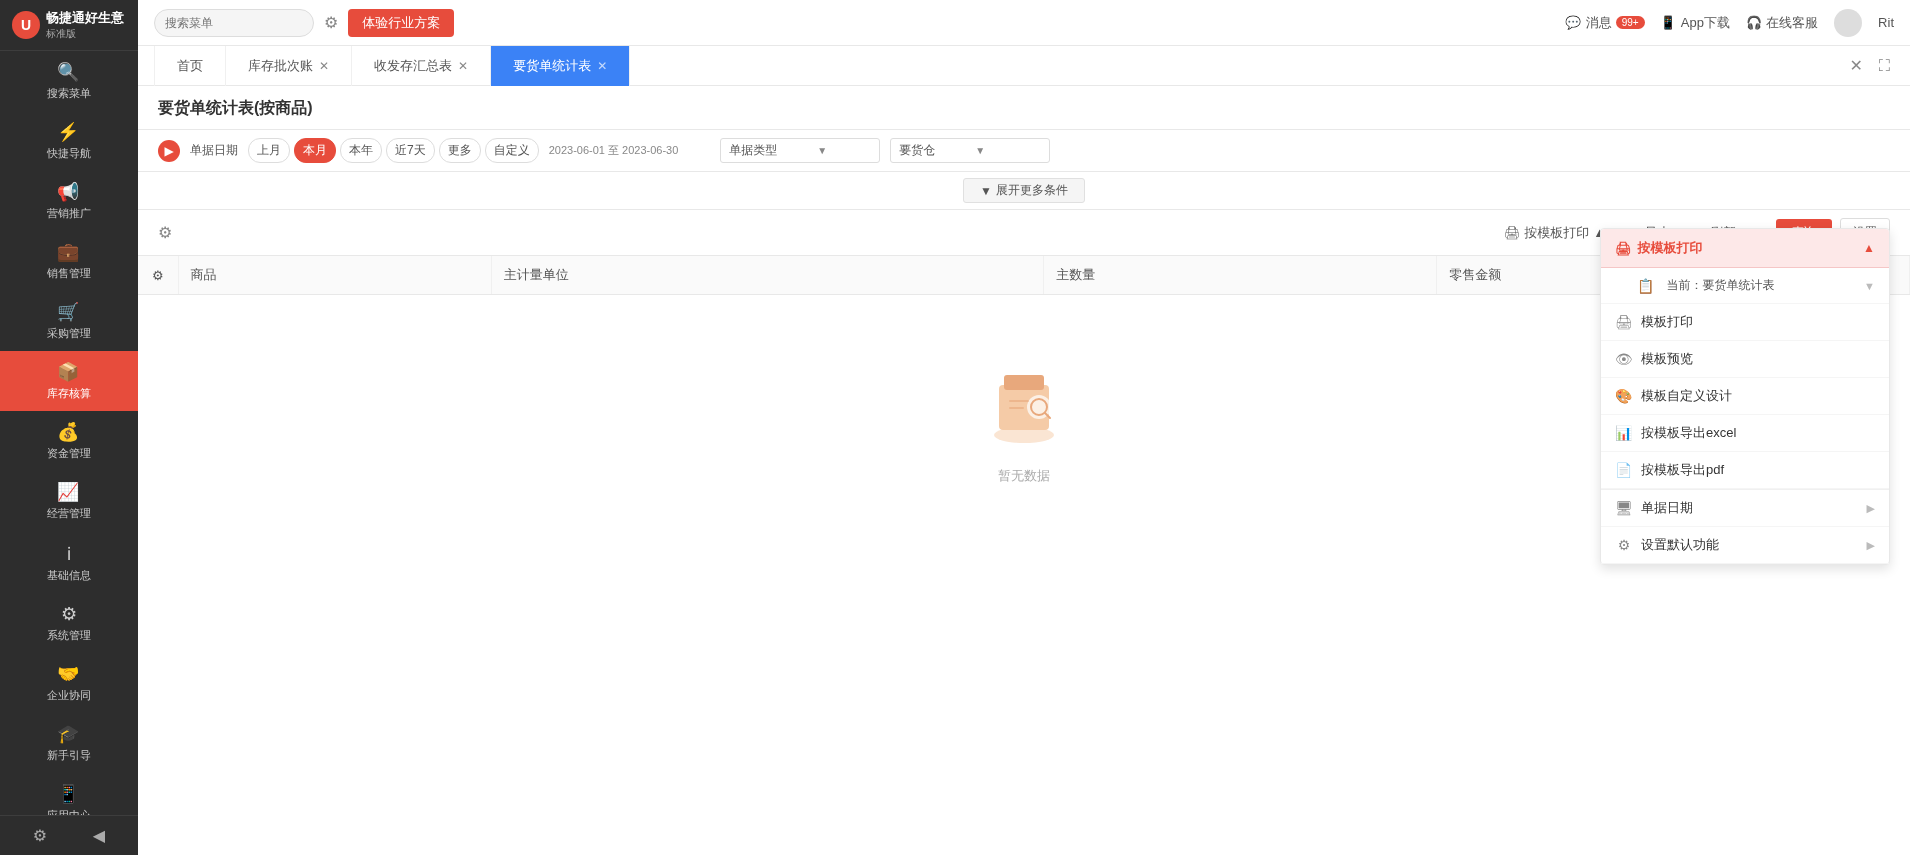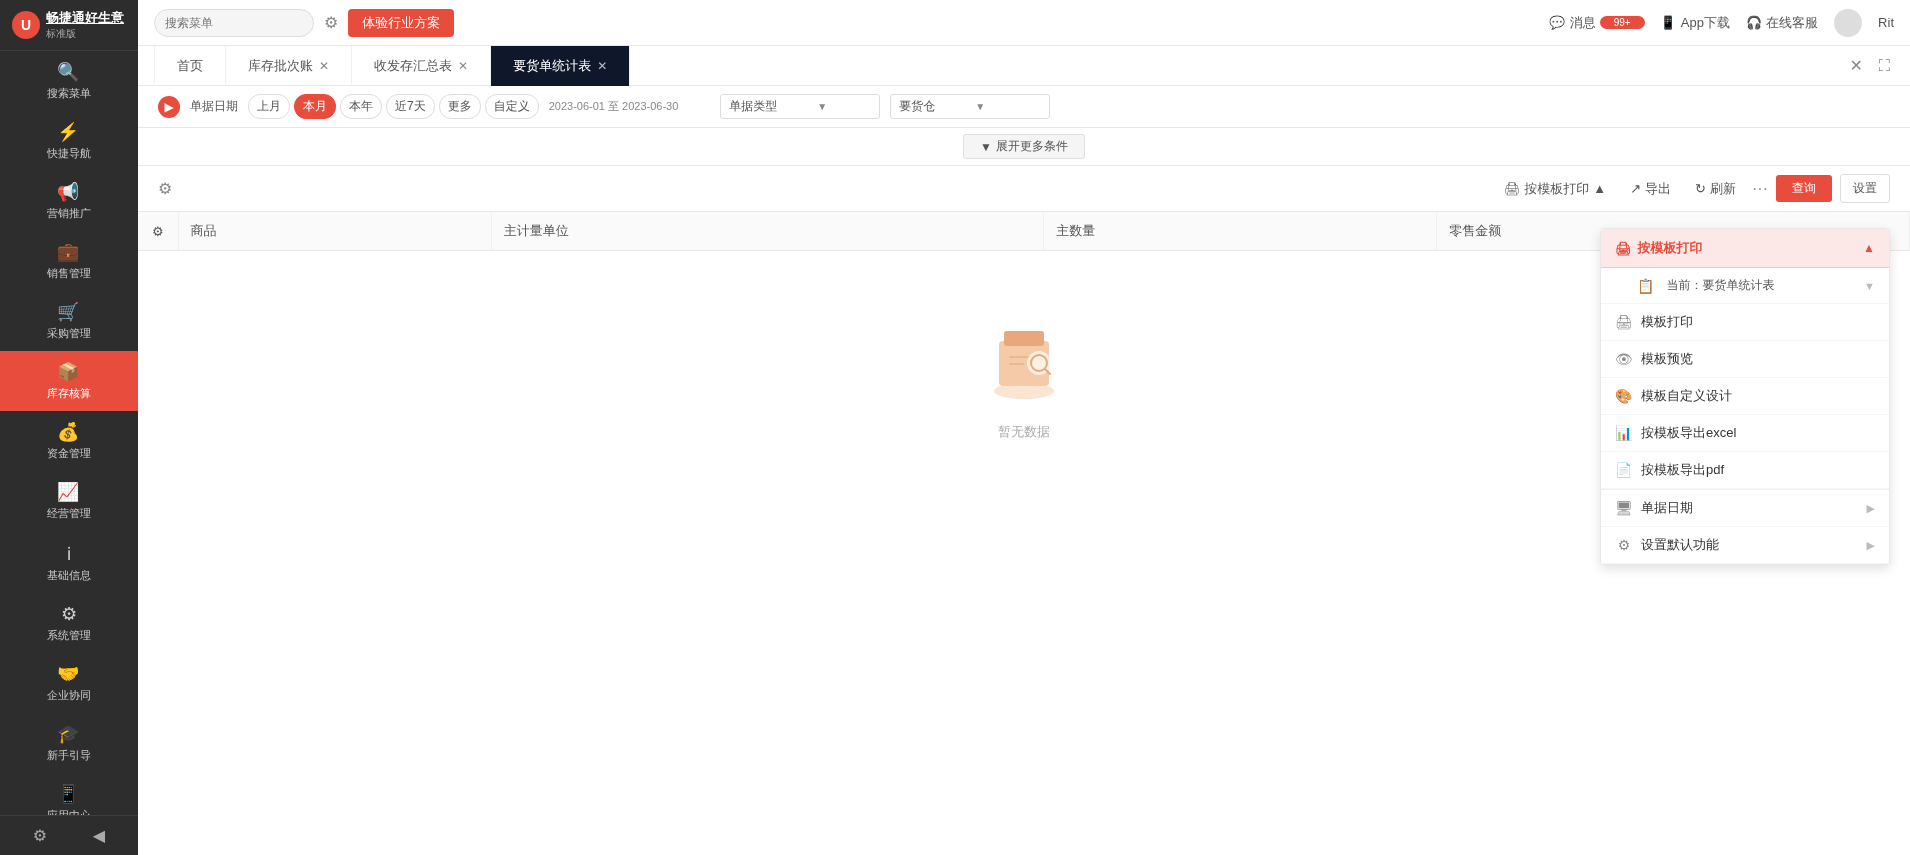--- a/index.html
+++ b/index.html
@@ -33,21 +33,21 @@
       font-size: 14px;
       font-weight: bold;
       flex-shrink: 0;
     }
     .sidebar-logo-text {
       margin-left: 6px;
       color: #fff;
       font-size: 12px;
       line-height: 1.3;
     }
-    .sidebar-logo-text .main { font-size: 13px; font-weight: bold; text-decoration: underline; }
+    .sidebar-logo-text .main { font-size: 13px; font-weight: bold; }
     .sidebar-logo-text .sub { font-size: 10px; color: #aaa; }
     .sidebar-scroll {
       flex: 1;
       overflow-y: auto;
       overflow-x: hidden;
     }
     .sidebar-scroll::-webkit-scrollbar { width: 4px; }
     .sidebar-scroll::-webkit-scrollbar-thumb { background: #555; border-radius: 2px; }
     .sidebar-item {
       display: flex;
@@ -135,21 +135,21 @@
       gap: 4px;
       cursor: pointer;
       color: #555;
       font-size: 13px;
     }
     .badge {
       background: #e74c3c;
       color: #fff;
       border-radius: 10px;
       font-size: 10px;
-      padding: 1px 14px;
+      padding: 1px 6px;
       min-width: 18px;
       text-align: center;
     }
     .avatar {
       width: 28px;
       height: 28px;
       background: #ddd;
       border-radius: 50%;
     }
 
@@ -171,21 +171,21 @@
       height: 40px;
       cursor: pointer;
       color: #555;
       font-size: 13px;
       border-right: 1px solid #f0f0f0;
       gap: 6px;
       white-space: nowrap;
     }
     .tab:first-child { border-left: 1px solid #f0f0f0; }
     .tab.active {
-      background: #0f172a;
+      background: #3b82f6;
       color: #fff;
     }
     .tab .close-btn {
       font-size: 12px;
       line-height: 1;
       opacity: 0.7;
       cursor: pointer;
     }
     .tabbar-end {
       margin-left: auto;
@@ -575,20 +575,23 @@
       <span class="close-btn">✕</span>
     </div>
     <div class="tabbar-end">
       <span class="tabbar-end-btn">✕</span>
       <span class="tabbar-end-btn">⛶</span>
     </div>
   </div>
 
   <div class="page-content">
 
+    <div class="page-header">
+      <div class="page-title">要货单统计表(按商品)</div>
+    </div>
 
     <div class="filter-bar">
       <button class="filter-expand-btn">▶</button>
       <span class="filter-label">单据日期</span>
       <div class="date-group">
         <button class="date-btn">上月</button>
         <button class="date-btn active">本月</button>
         <button class="date-btn">本年</button>
         <button class="date-btn">近7天</button>
         <button class="date-btn">更多</button>

